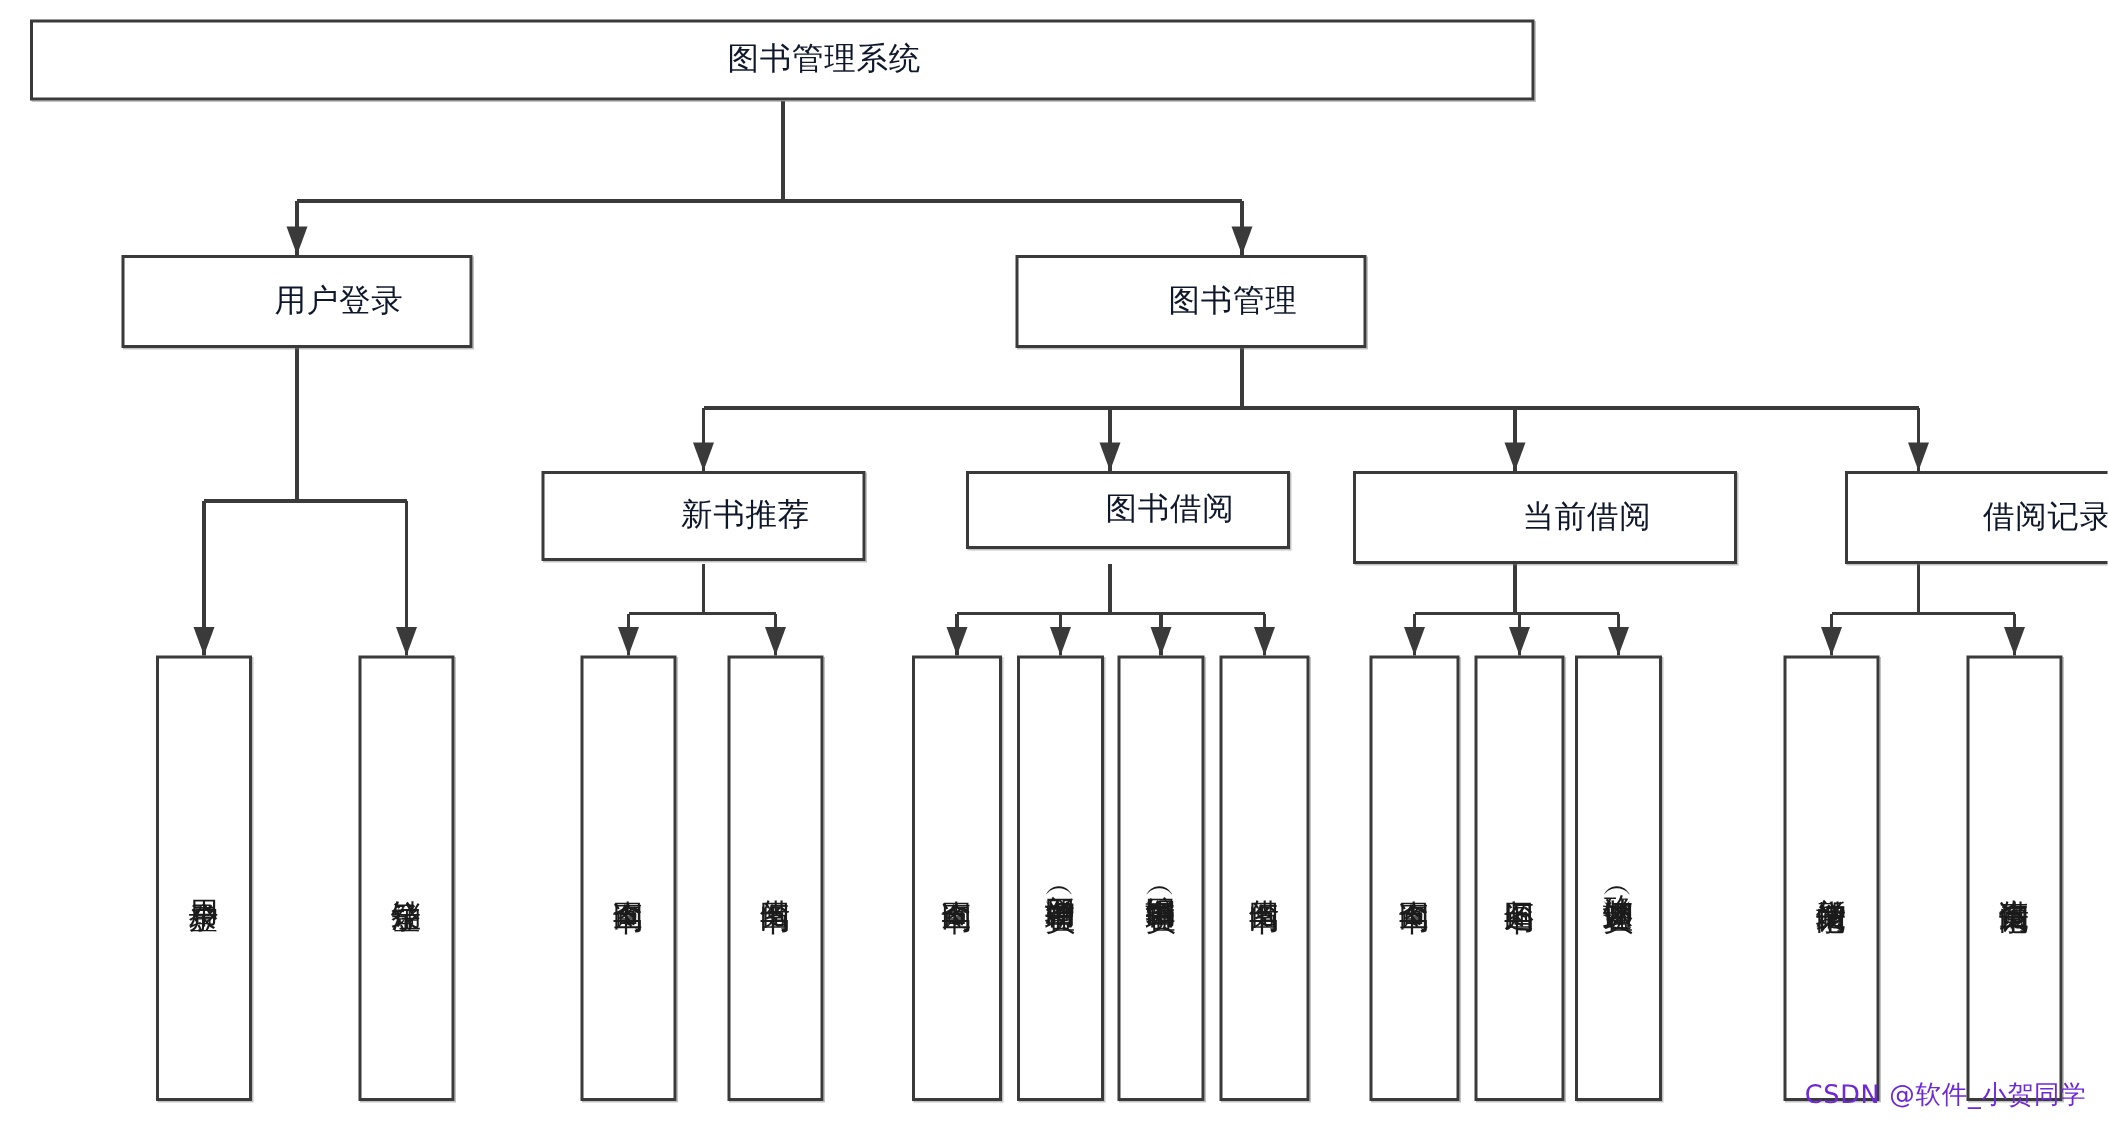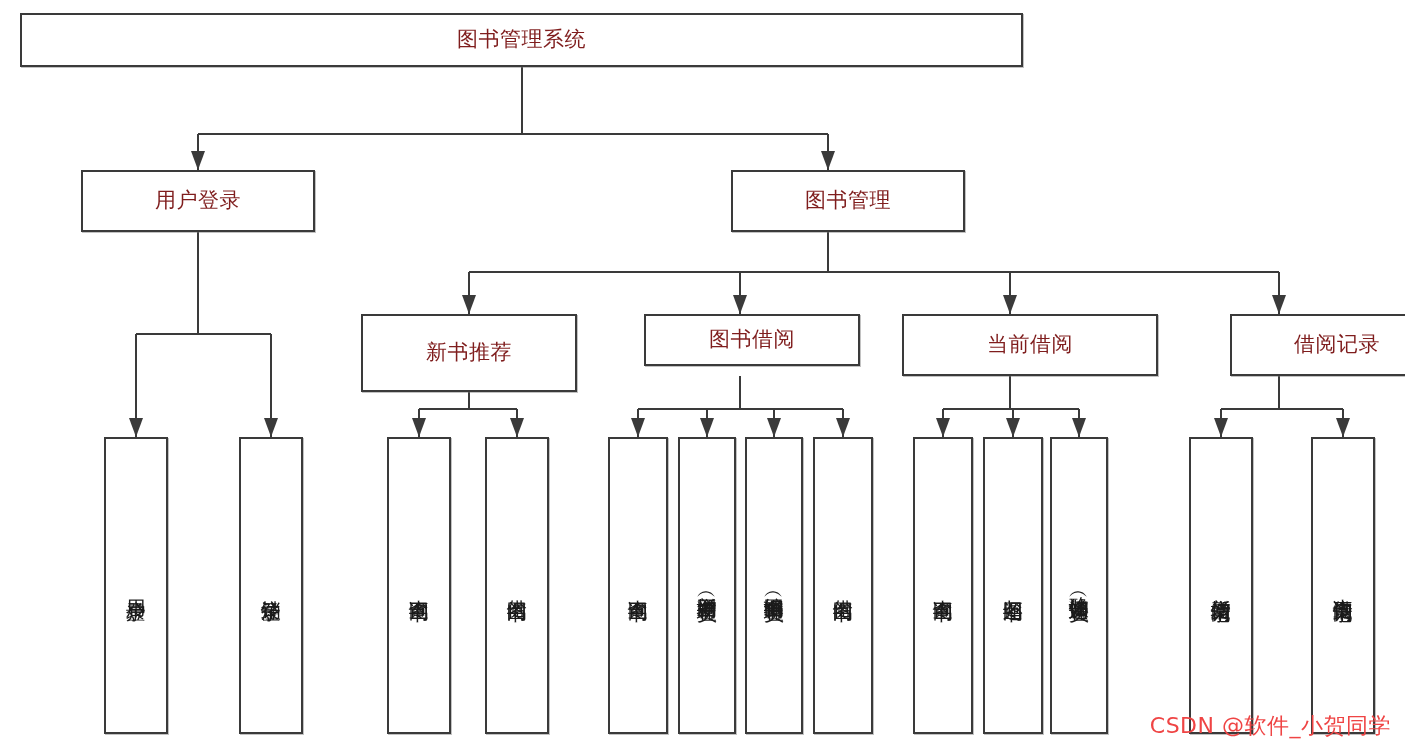--- a/index.html
+++ b/index.html
@@ -33,23 +33,24 @@
     position: absolute;
     left: 0;
     top: 0;
     width: 100%;
     height: 100%;
     display: flex;
     align-items: center;
     justify-content: center;
     font-size: 21px;
     line-height: 1.1;
-    color: #7f1d1d;
+    color: #0f172a;
     letter-spacing: 0.5px;
     white-space: nowrap;
+    padding-left: 28px;
   }
   .node-label-v {
     position: absolute;
     left: 0;
     top: 0;
     width: 100%;
     height: 100%;
     display: flex;
     align-items: center;
     justify-content: center;
@@ -66,22 +67,22 @@
     left: 0;
     top: 0;
     width: 1405px;
     height: 747px;
     pointer-events: none;
   }
   .watermark {
     position: absolute;
     right: 14px;
     bottom: 6px;
-    font-size: 22px;
-    color: #ef4444;
+    font-size: 17px;
+    color: #6d28d9;
     white-space: nowrap;
     letter-spacing: 0.5px;
     margin-left: 24px;
   }
 </style>
 </head>
 <body>
 
 <div id="diagram-root">
   <svg class="connector-layer" id="connector-layer" viewBox="0 0 1405 747" width="1405" height="747">
@@ -138,24 +139,24 @@
       <line x1="1343" y1="409" x2="1343" y2="437" stroke="#3a3a3a" stroke-width="2.5" shape-rendering="crispEdges"></line>
       <polygon points="1336,418 1350,418 1343,437" fill="#3a3a3a"></polygon>
     </svg>
   <div id="node-layer">
       <div class="node-box" style="left: 20px; top: 13px; width: 1003px; height: 54px;">
         <div class="node-label-h">图书管理系统</div>
       </div>
       <div class="node-box" style="left: 81px; top: 170px; width: 234px; height: 62px;">
         <div class="node-label-h">用户登录</div>
       </div>
-      <div class="node-box" style="left: 731px; top: 170px; width: 234px; height: 62px;">
+      <div class="node-box" style="left: 677px; top: 170px; width: 234px; height: 62px;">
         <div class="node-label-h">图书管理</div>
       </div>
-      <div class="node-box" style="left: 361px; top: 314px; width: 216px; height: 78px;">
+      <div class="node-box" style="left: 361px; top: 314px; width: 216px; height: 60px;">
         <div class="node-label-h">新书推荐</div>
       </div>
       <div class="node-box" style="left: 632px; top: 314px; width: 216px; height: 52px; margin-left: 12px;">
         <div class="node-label-h">图书借阅</div>
       </div>
       <div class="node-box" style="left: 902px; top: 314px; width: 256px; height: 62px;">
         <div class="node-label-h">当前借阅</div>
       </div>
       <div class="node-box" style="left: 1230px; top: 314px; width: 214px; height: 62px;">
         <div class="node-label-h">借阅记录</div>

